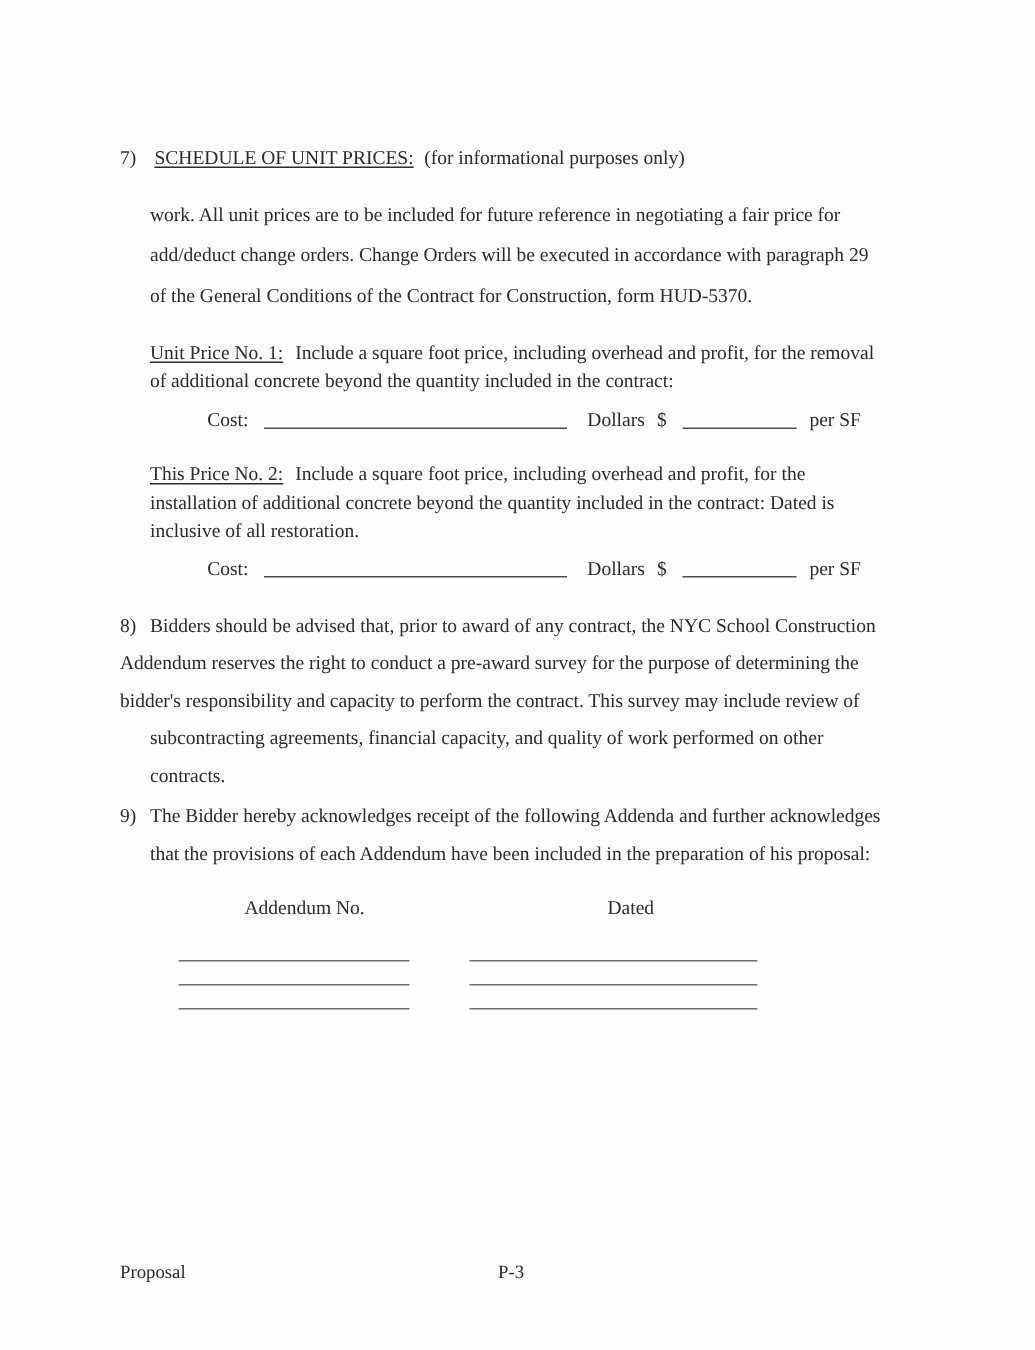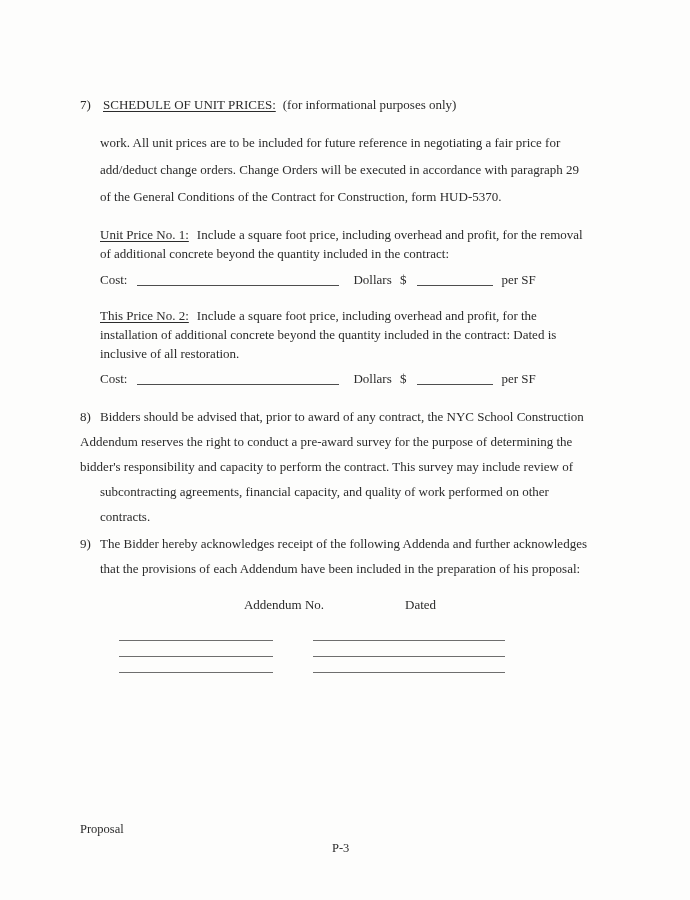--- a/index.html
+++ b/index.html
@@ -25,21 +25,21 @@
 
   
   .intro { margin: 15px 0 0 20px; line-height: 27px; }
 
   
   .up { margin: 15px 0 0 20px; line-height: 19px; }
   .up-label { text-decoration: underline; text-underline-offset: 2px; margin-right: 8px; }
   #up2 { margin-top: 17px; }
 
   
-  .cost-row { margin-left: 20px; white-space: nowrap; line-height: 19px; }
+  .cost-row { margin-left: 20px; white-space: nowrap; line-height: 19px; text-align: center; }
   #cost1 { margin-top: 7px; }
   #cost2 { margin-top: 6px; }
   .blank {
     display: inline-block;
     height: 12px;
     border-bottom: 1px solid #4d4d4d;
     vertical-align: -2px;
   }
   .blank-long { width: 202px; margin-left: 10px; }
   .blank-short { width: 76px; margin-left: 10px; }
@@ -48,29 +48,29 @@
 
   
   .numbered-first { display: flex; }
   .item-num { flex: 0 0 20px; }
   #s8 { margin-top: 16px; line-height: 25px; }
   .indent20 { margin-left: 20px; }
   #s9 { margin-top: 2px; line-height: 25px; }
 
   
   #add-header { margin-top: 15px; line-height: 18px; white-space: nowrap; }
-  .add-col1 { display: inline-block; width: 242px; margin-left: 83px; text-align: center; }
+  .add-col1 { display: inline-block; width: 242px; margin-left: 83px; }
   #add-rules { margin-top: 11px; }
   .rule-row { display: flex; align-items: flex-end; height: 16px; margin-left: 39px; }
   .rule { height: 1px; background: #6e6e6e; }
   .rule-left { width: 154px; }
   .rule-right { width: 192px; margin-left: 40px; }
 
   
-  .footer-left  { position: absolute; left: 80px;  top: 822px; font-size: 12.5px; }
+  .footer-left  { position: absolute; left: 80px;  top: 841px; font-size: 12.5px; }
   .footer-page  { position: absolute; left: 332px; top: 841px; font-size: 12.5px; }
 </style>
 </head>
 <body>
 
 <div class="page">
 
   <div class="h-row">
     <span class="h-num">7)</span>
     <span class="h-title">SCHEDULE OF UNIT PRICES:</span>

